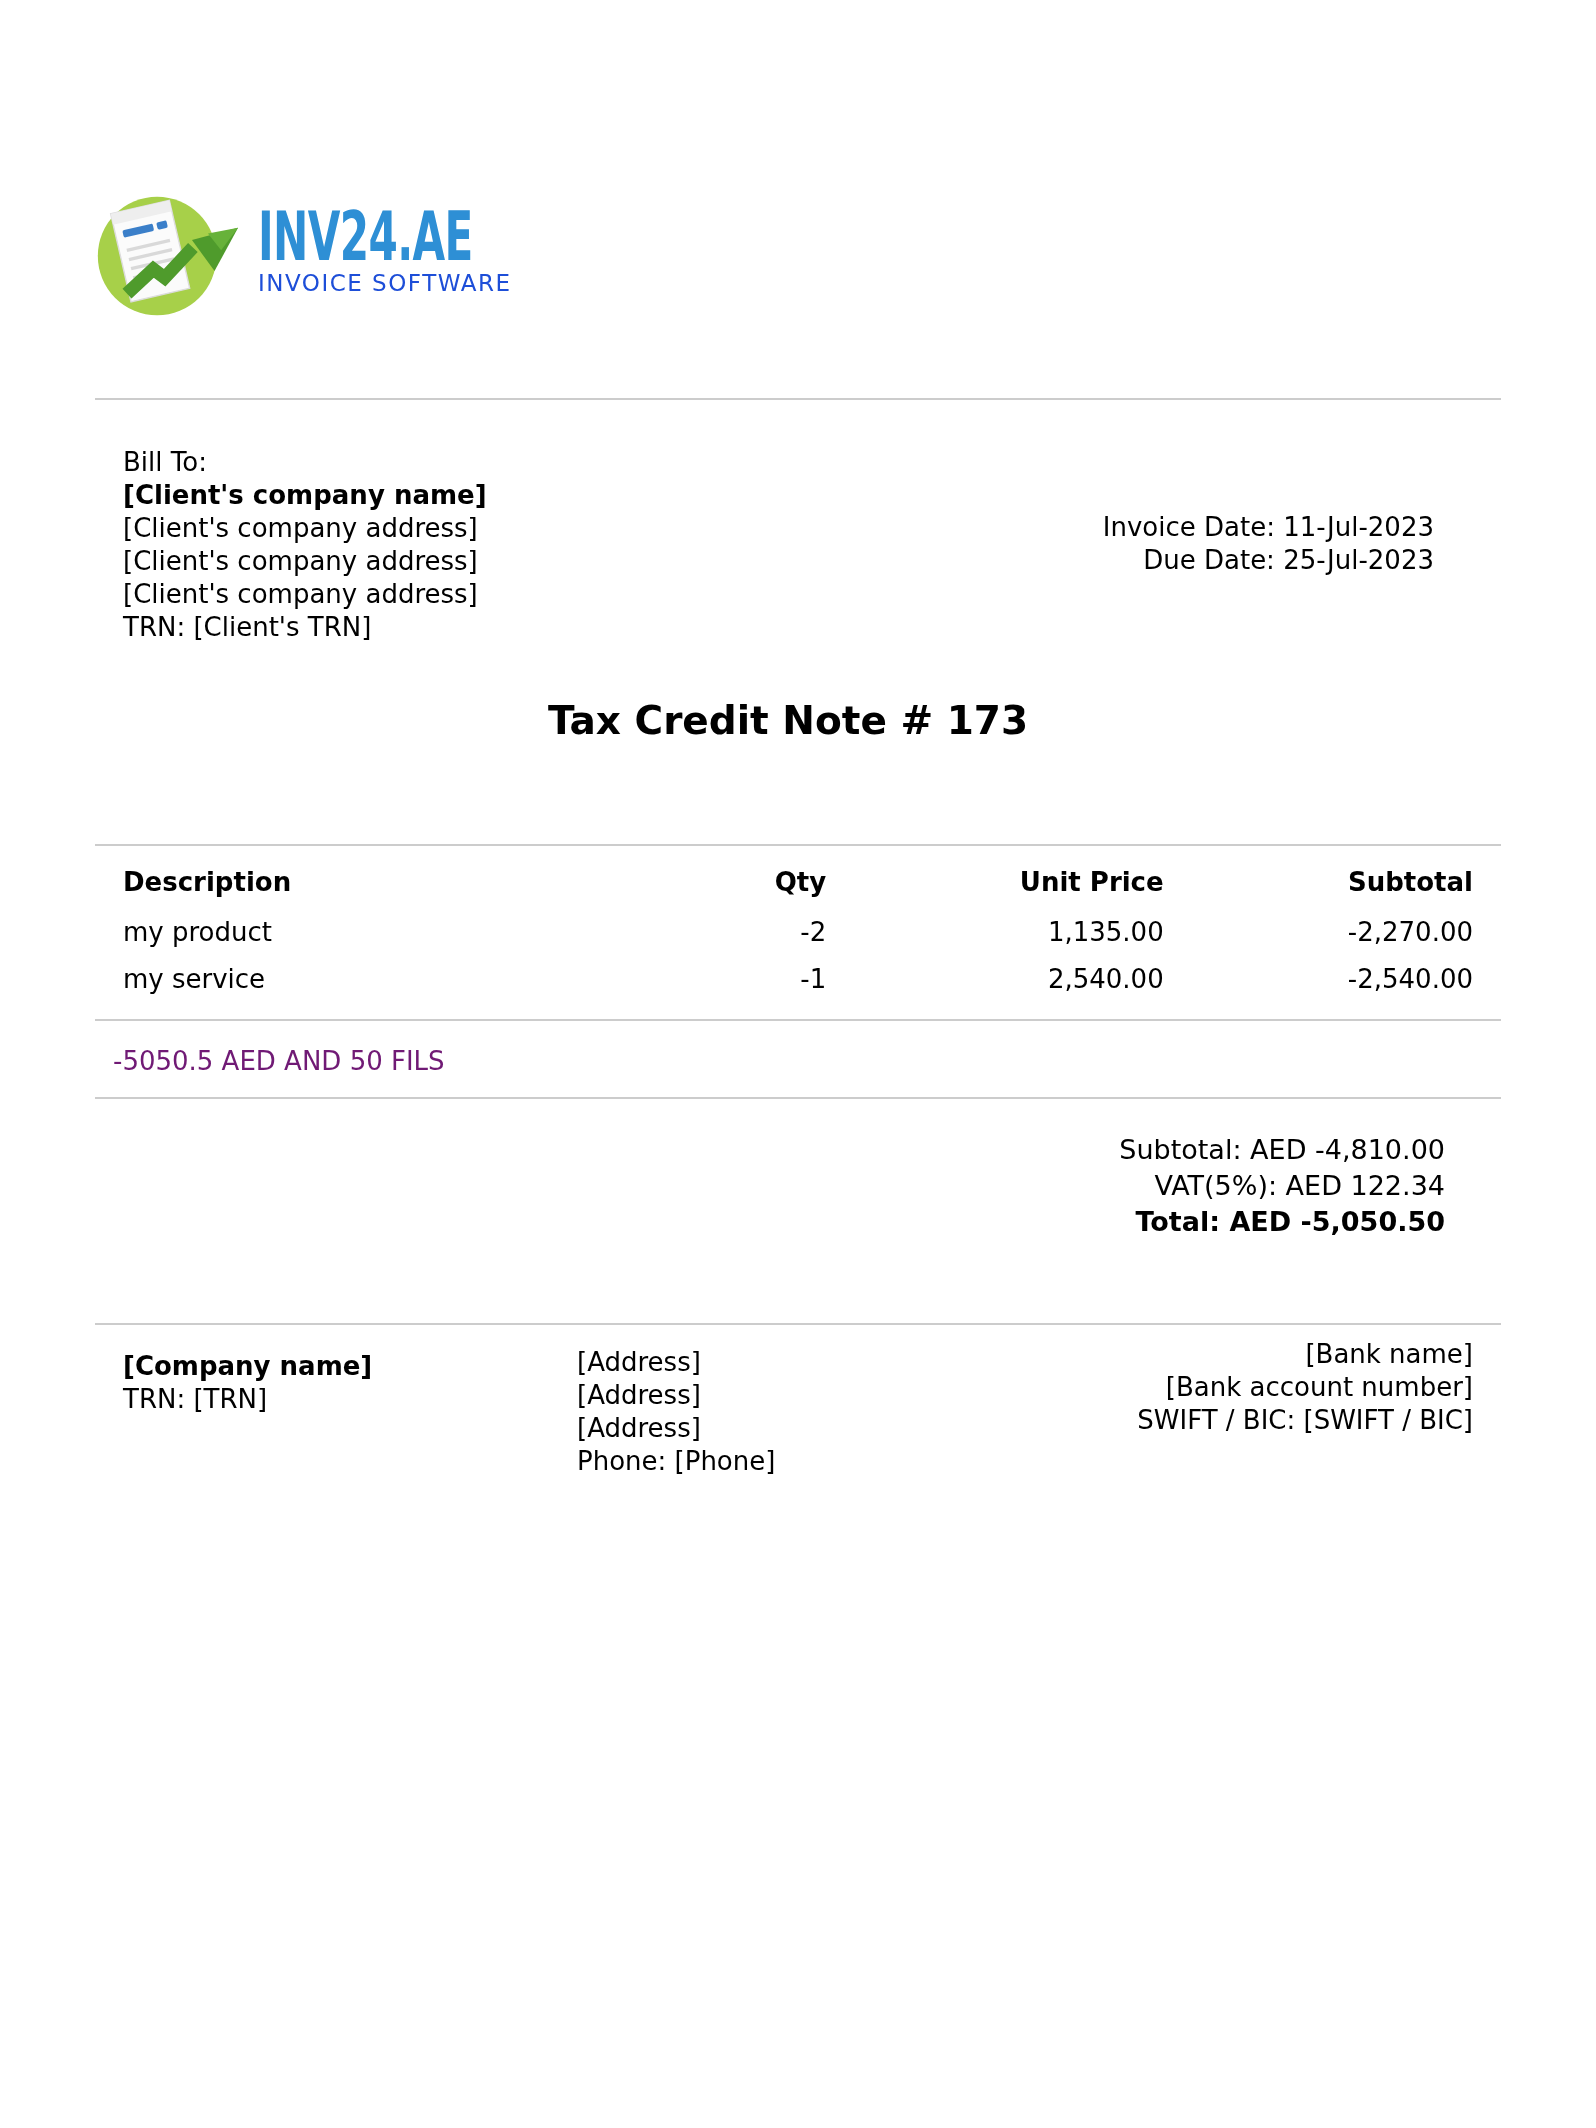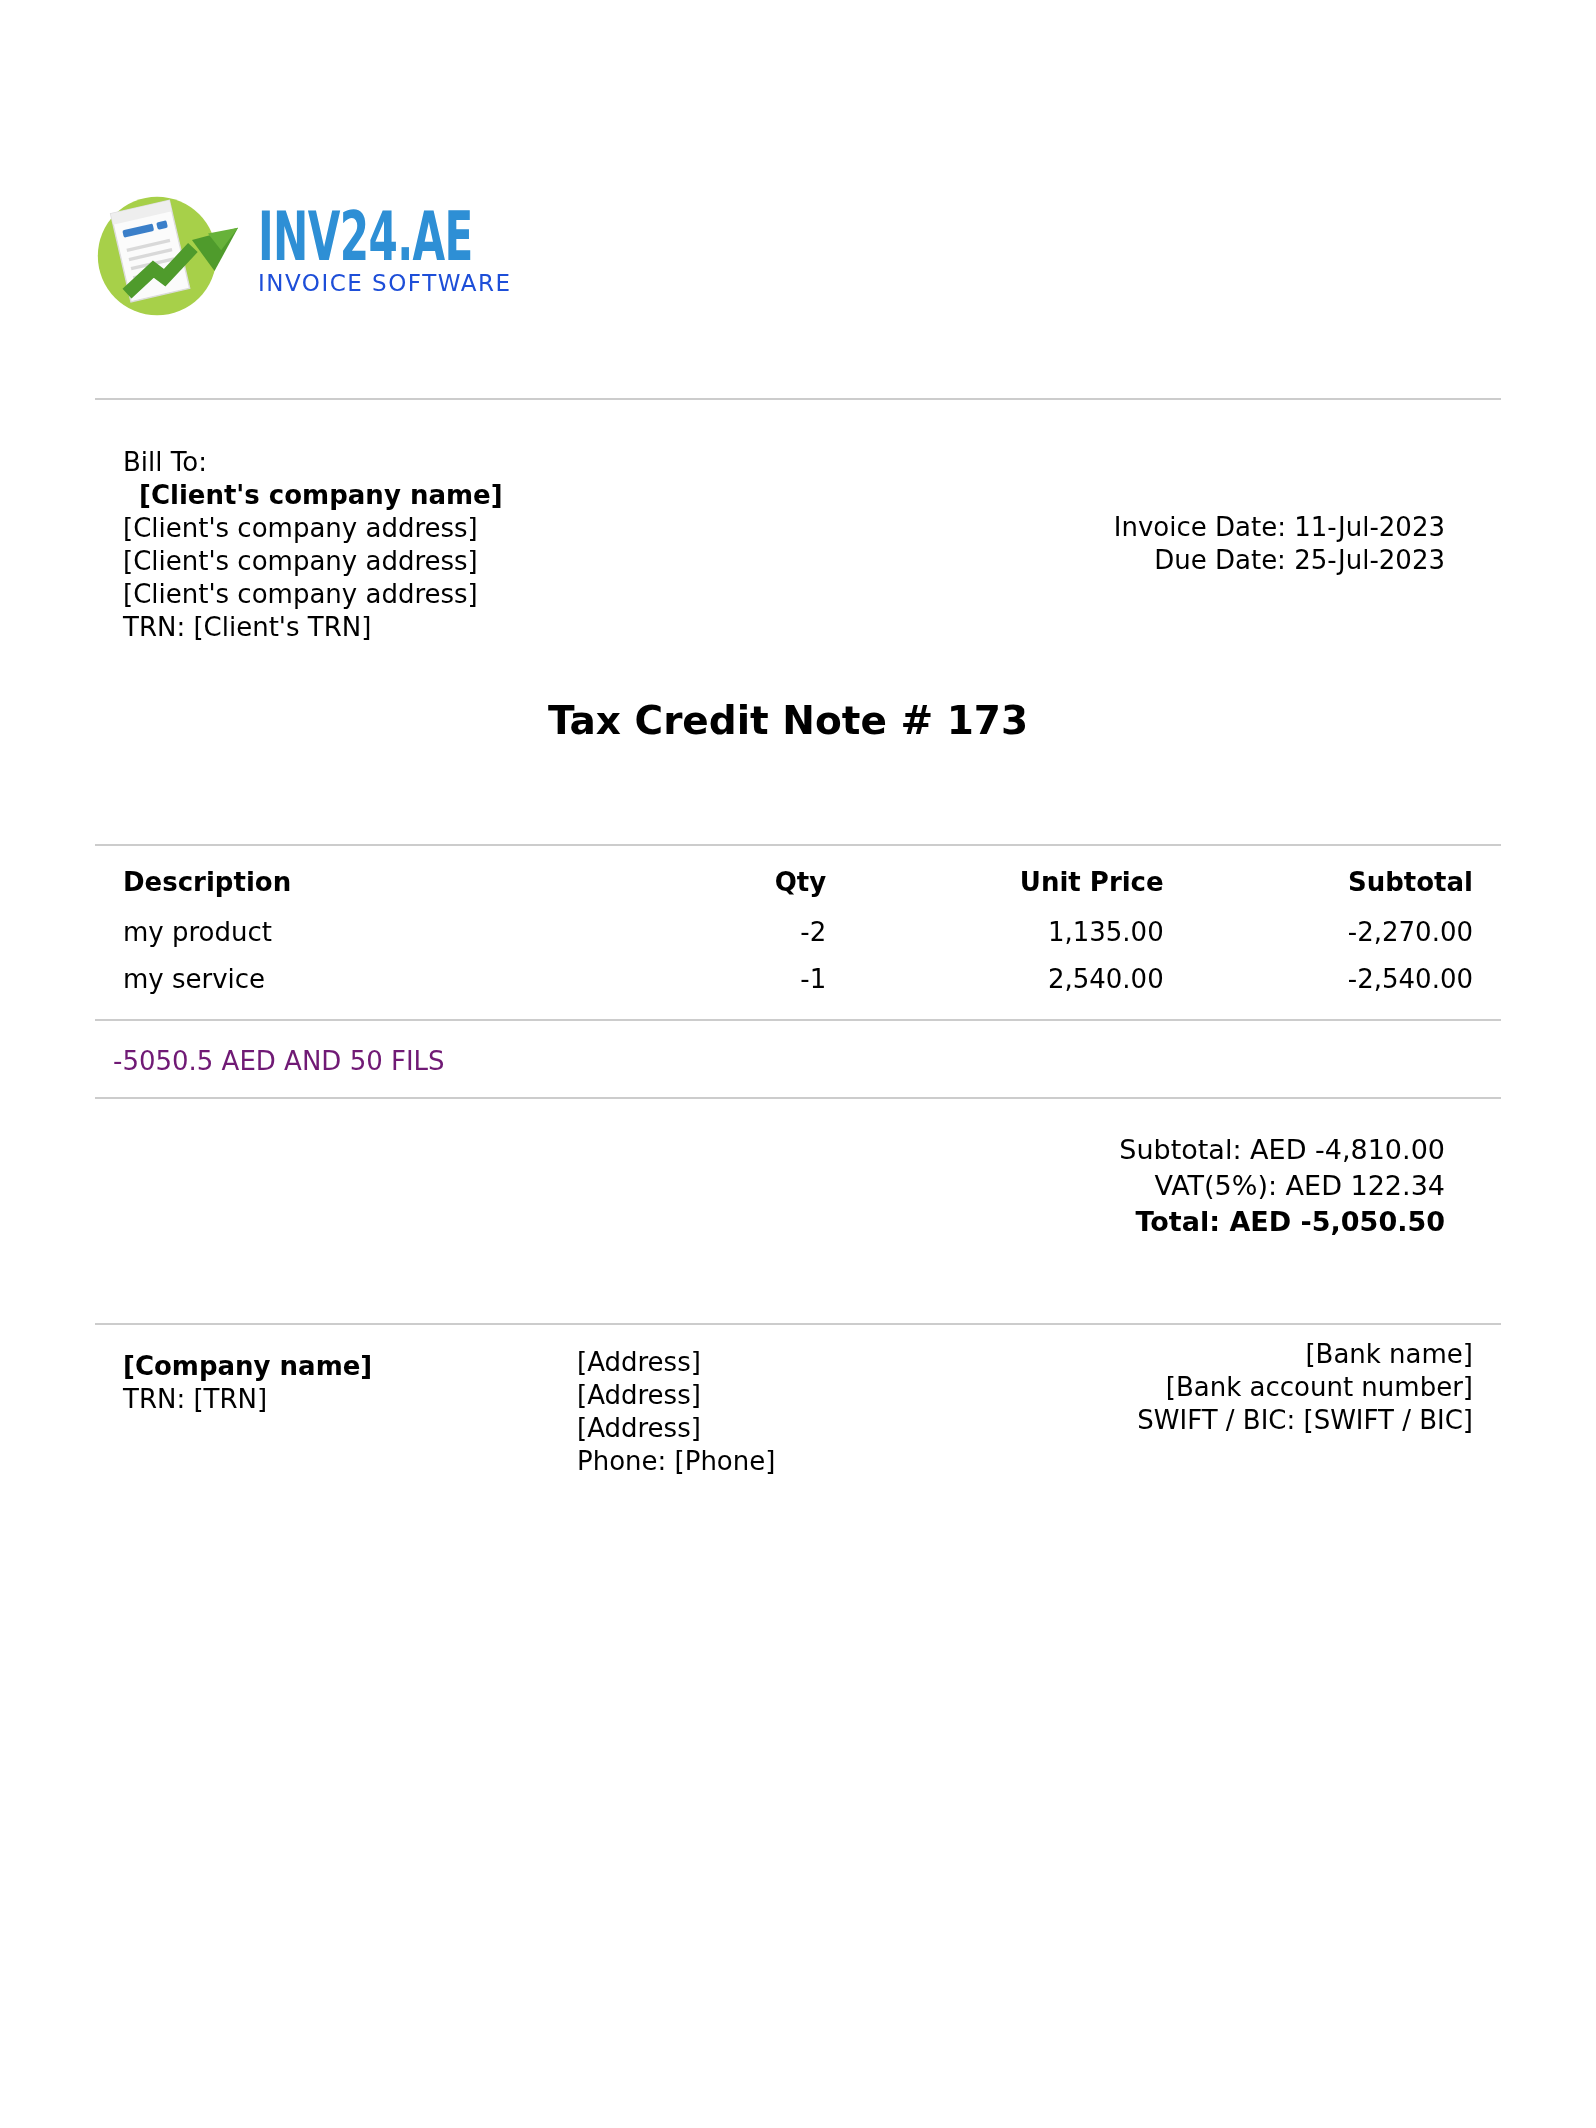--- a/index.html
+++ b/index.html
@@ -24,22 +24,22 @@
     font-size:68px;font-weight:bold;color:#2e8fd5;
     letter-spacing:-1px;line-height:62px;
     display:inline-block;transform:scaleX(0.62);transform-origin:0 0;
   }
   .tagline{
     font-size:23px;color:#1d4ed8;letter-spacing:1.5px;
     margin-top:2px;line-height:26px;
   }
   
   .billto{position:absolute;top:446px;left:123px;font-size:26px;line-height:33px;}
-  .billto .bold{font-weight:bold;margin-left:16px;}
-  .dates{position:absolute;top:511px;right:123px;font-size:26px;line-height:33px;text-align:right;}
+  .billto .bold{font-weight:bold;}
+  .dates{position:absolute;top:511px;right:134px;font-size:26px;line-height:33px;text-align:right;}
   
   .title{
     position:absolute;top:694px;left:0;width:100%;
     margin:4px;text-align:center;
     font-size:39px;font-weight:bold;
   }
   
   .table-wrap{
     position:absolute;top:844px;left:95px;width:1406px;
     border-top:2px solid #cccccc;

